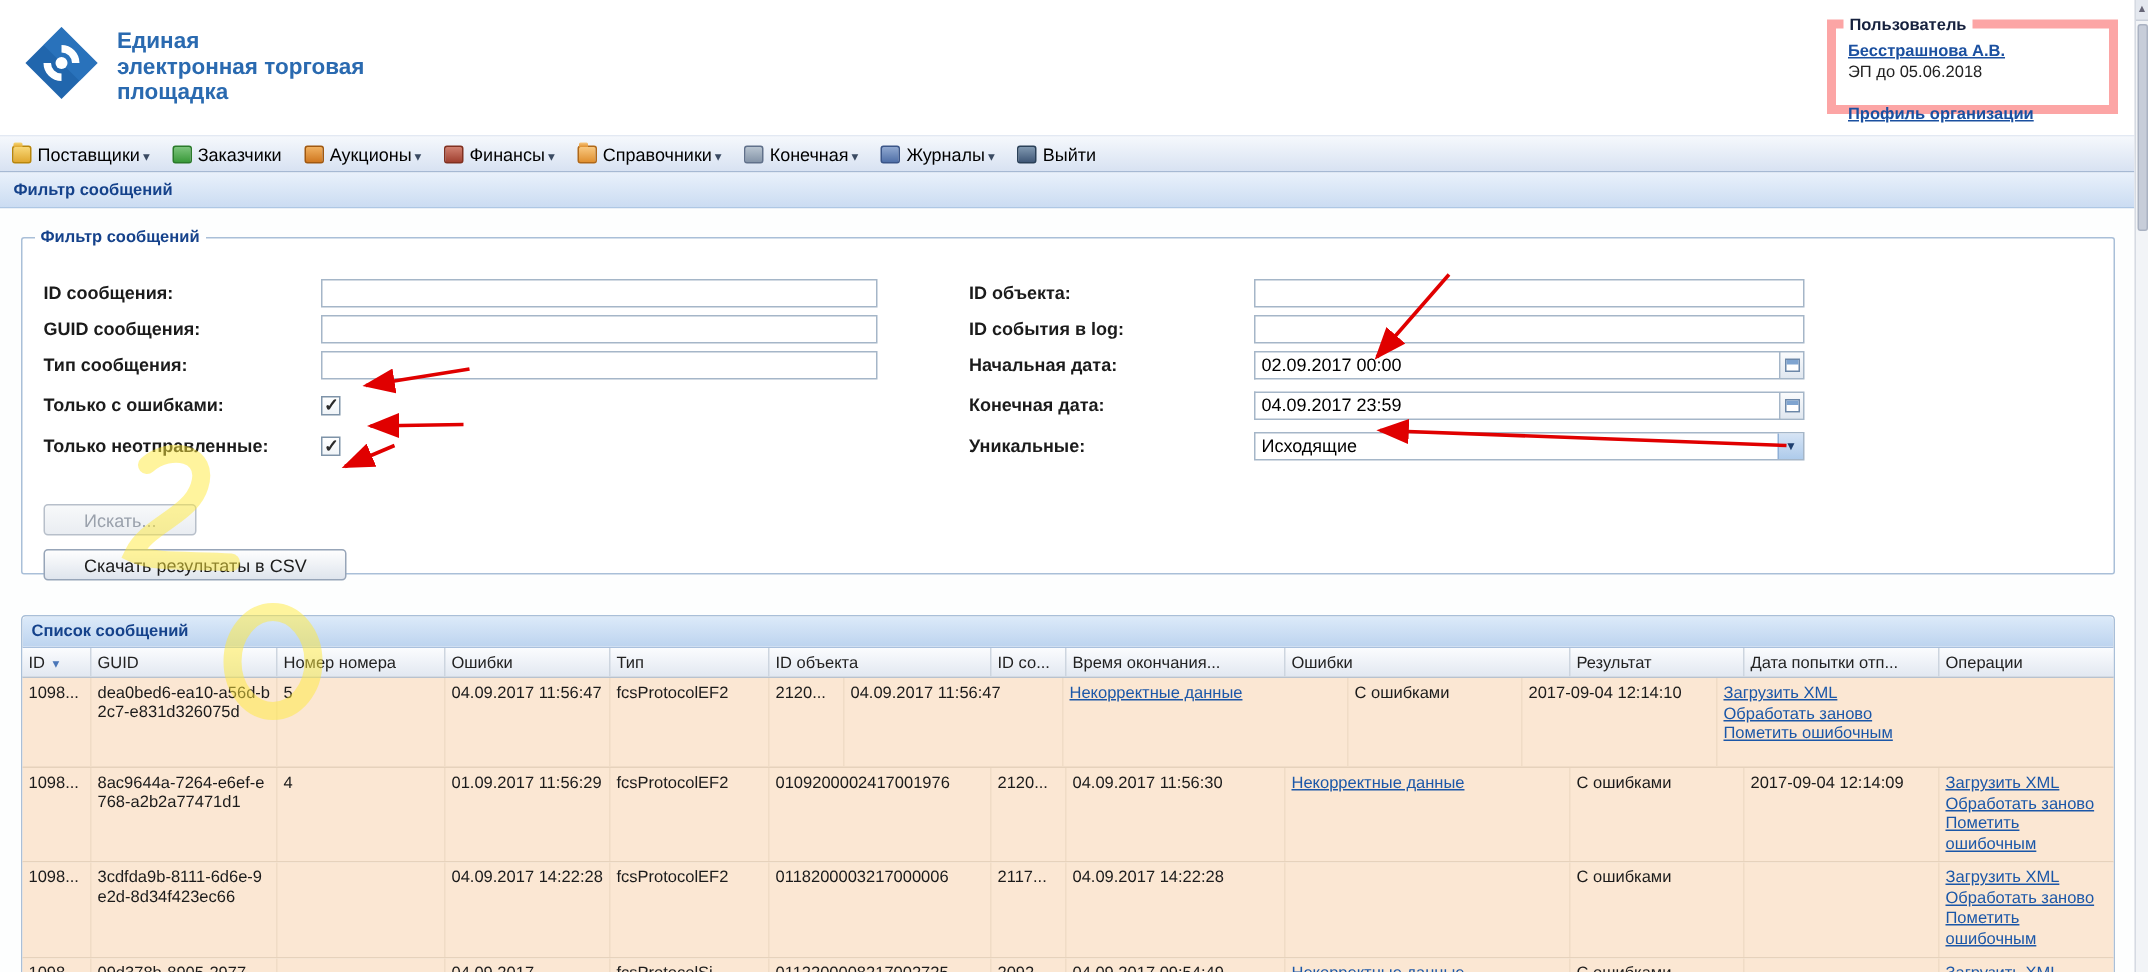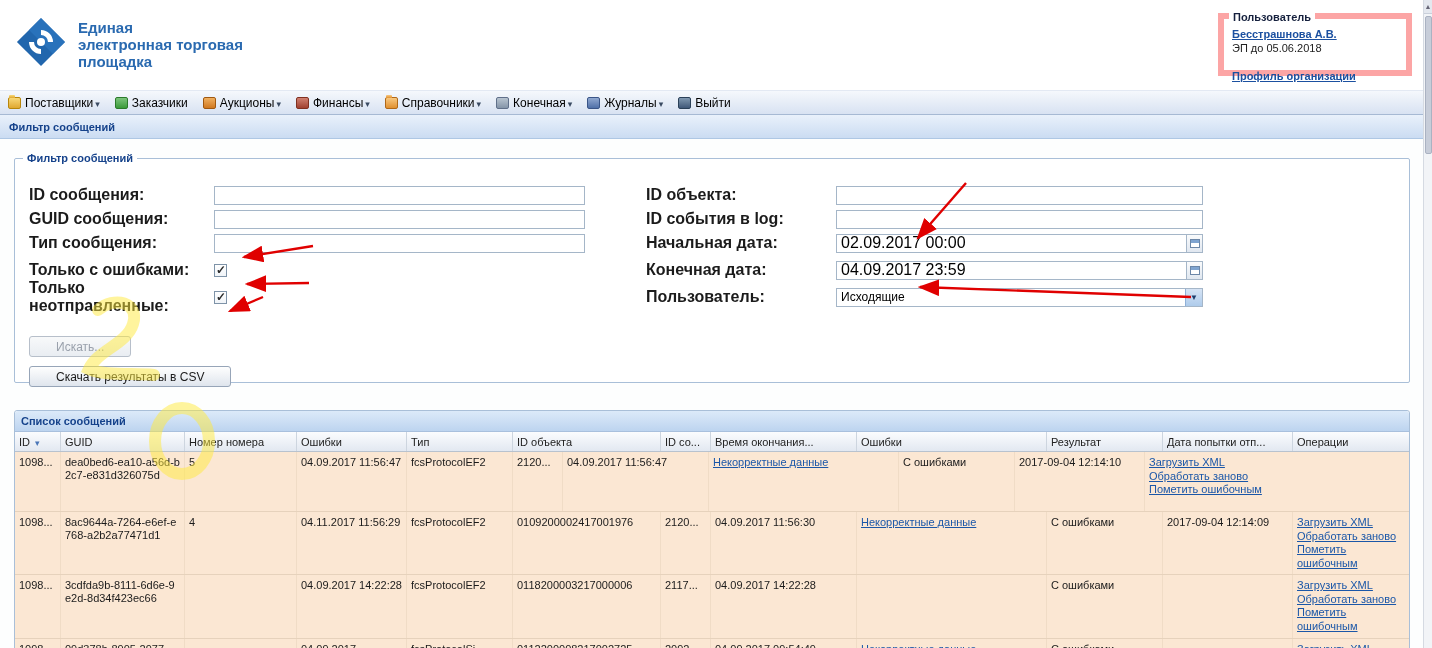--- a/index.html
+++ b/index.html
@@ -45,25 +45,25 @@
                font-size:11px; font-weight:bold; color:#15428B; line-height:24px; padding-left:9px; }
 
   
   .content { position:absolute; left:0; top:139px; width:1423px; height:509px; background:#FDFEFE; }
 
   fieldset.filter { position:absolute; left:14px; top:13px; width:1396px; height:231px;
                border:1px solid #A9BFD8; border-radius:2px; background:#fff; }
   fieldset.filter legend { margin-left:8px; padding:0 4px; font-size:11px; font-weight:bold; color:#15428B; }
 
   .fr { position:absolute; height:22px; display:flex; align-items:center; }
-  .fr .lbl { font-size:16px; font-weight:bold; color:#1B1B1B; }
+  .fr .lbl { font-size:12px; font-weight:bold; color:#1B1B1B; }
   .col-l { left:14px; }  .col-l .lbl { width:185px; }
   .col-r { left:631px; } .col-r .lbl { width:190px; }
 
-  .txt { height:19px; border:1px solid #A5B6C8; font-size:16px; padding:0 4px;
+  .txt { height:19px; border:1px solid #A5B6C8; font-size:12px; padding:0 4px;
          background:#fff; color:#000; font-family:"Liberation Sans",sans-serif; }
   .txt-l { width:371px; }
   .txt-r { width:367px; }
   .txt-d { width:350px; border-right:none; }
 
   .cal-trigger { width:17px; height:19px; border:1px solid #A5B6C8;
          background:linear-gradient(#FAFBFC,#E0E7F0); display:flex; align-items:center;
          justify-content:center; cursor:pointer; }
   .cal-glyph { width:10px; height:9px; background:#fff; border:1px solid #6C87A8; position:relative; }
   .cal-glyph::before { content:""; position:absolute; left:0; top:0; width:100%; height:3px; background:#7FA4D0; }
@@ -224,21 +224,21 @@
           </span>
       </div>
       <div class="fr col-r" style="top:95px">
         <span class="lbl">Конечная дата:</span>
         <input class="txt txt-d" value="04.09.2017 23:59" style="">
         <span class="cal-trigger">
             <span class="cal-glyph"></span>
           </span>
       </div>
       <div class="fr col-r" style="top:122px">
-        <span class="lbl">Пользователь:</span>
+        <span class="lbl">Уникальные:</span>
         <span class="combo">
           <span class="val">Исходящие</span>
           <span class="trigger">▼</span>
         </span>
       </div>
     </fieldset>
 
     <div class="table-section">
       <div class="section-header">Список сообщений</div>
 
@@ -272,21 +272,21 @@
           <a class="lnk">Загрузить XML</a>
           <a class="lnk">Обработать заново</a>
           <a class="lnk">Пометить ошибочным</a>
         </div>
       </div>
 
       <div class="tr r2">
         <div class="td w-id">1098...</div>
         <div class="td w-guid">8ac9644a-7264-e6ef-e768-a2b2a77471d1</div>
         <div class="td w-pkg">4</div>
-        <div class="td w-time">04.11.2017 11:56:29</div>
+        <div class="td w-time">01.09.2017 11:56:29</div>
         <div class="td w-type">fcsProtocolEF2</div>
         <div class="td w-objid">0109200002417001976</div>
         <div class="td w-evid">2120...</div>
         <div class="td w-endtime">04.09.2017 11:56:30</div>
         <div class="td w-errors"><a class="lnk">Некорректные данные</a></div>
         <div class="td w-result">С ошибками</div>
         <div class="td w-attempt">2017-09-04 12:14:09</div>
         <div class="td w-ops">
           <a class="lnk">Загрузить XML</a>
           <a class="lnk">Обработать заново</a>

